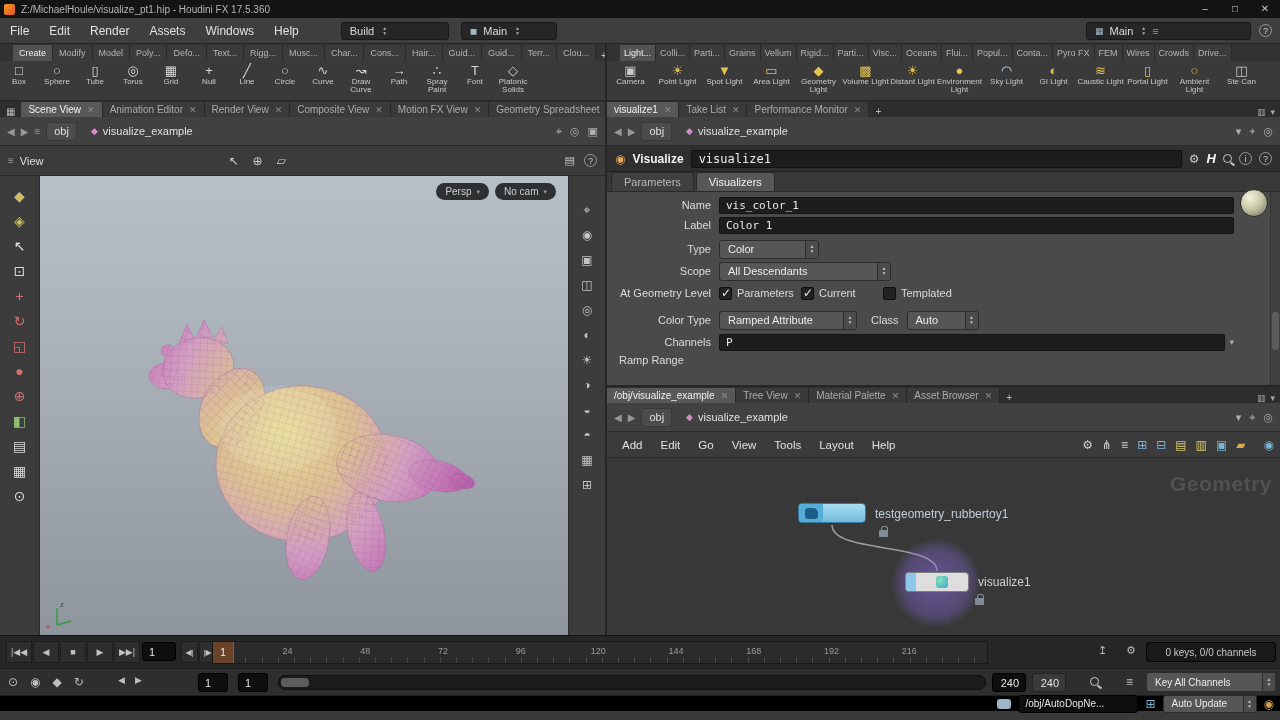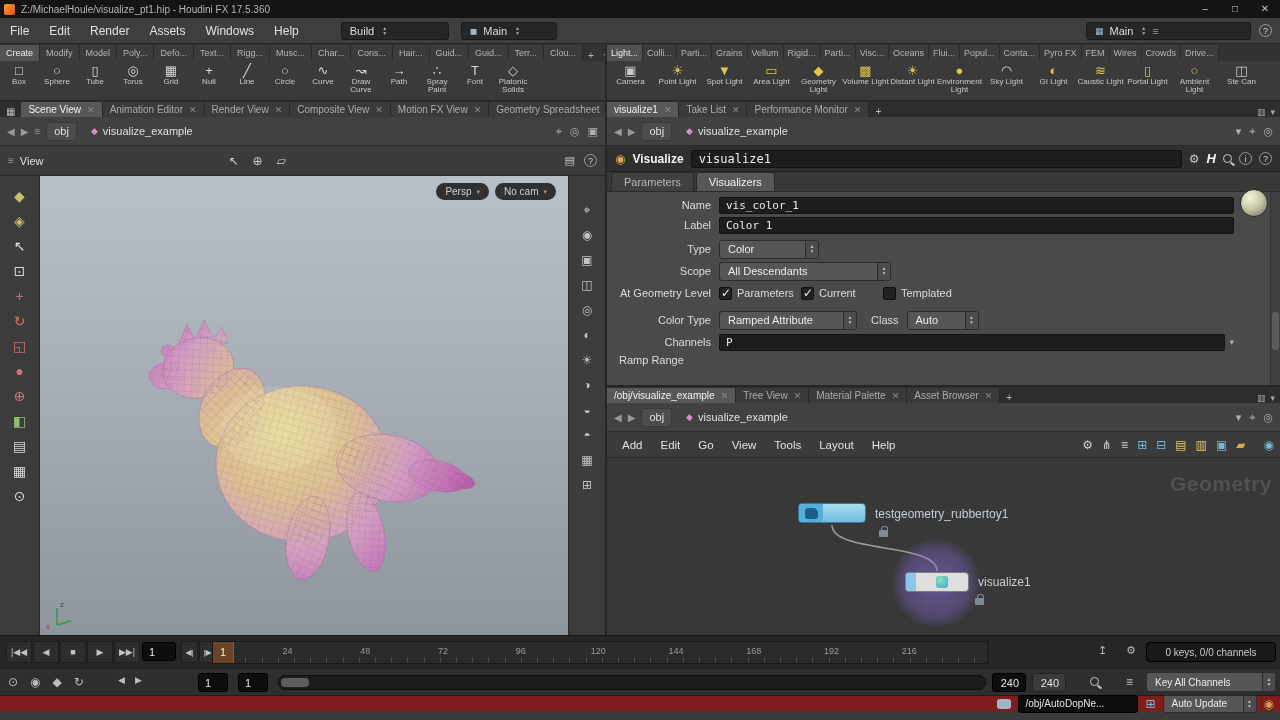--- a/index.html
+++ b/index.html
@@ -18,21 +18,21 @@
 
 #menubar { left:0; top:18px; width:1280px; height:26px; background:#3e3e3e; border-bottom:1px solid #262626; display:flex; align-items:center; }
 .menu-item { padding:0 10px; font-size:12px; color:#e2e2e2; }
 .combo { height:18px; background:#262626; border:1px solid #191919; border-radius:3px; display:flex; align-items:center; padding:0 4px 0 8px; color:#ddd; font-size:11px; }
 .combo .cicon { margin-right:6px; font-size:9px; color:#9fb8c8; }
 .arrows { margin-left:8px; display:flex; flex-direction:column; align-items:center; }
 .arrows i { font-style:normal; font-size:5px; line-height:5px; color:#aaa; }
 .circ { width:13px; height:13px; border:1px solid #999; border-radius:50%; display:flex; align-items:center; justify-content:center; font-size:9px; color:#ccc; flex:none; }
 
 
-.shelf-tabs { height:17px; background:#323232; display:flex; align-items:flex-end; overflow:hidden; }
+.shelf-tabs { height:17px; background:#323232; display:flex; align-items:flex-end; overflow:hidden;padding-left:13px; }
 .shelf-tab { height:16px; display:flex; align-items:center; padding:0 6px; font-size:9px; color:#b4b4b4; background:#3b3b3b; border-right:1px solid #2a2a2a; white-space:nowrap; }
 .shelf-tab.active { background:#525252; color:#f0f0f0; }
 .shelf-tools { height:40px; background:#3a3a3a; border-bottom:1px solid #262626; display:flex; align-items:flex-start; overflow:hidden; }
 .stool { display:flex; flex-direction:column; align-items:center; padding-top:2px; flex:none; }
 .stool .g { font-size:13px; line-height:15px; }
 .stool .l { font-size:8px; line-height:8px; color:#c9c9c9; text-align:center; max-height:16px; overflow:hidden; }
 .shelf-add { font-size:10px; color:#bbb; padding:0 5px; }
 
 
 .ptabs { background:#2d2d2d; display:flex; align-items:flex-end; height:16px; overflow:hidden; }
@@ -124,21 +124,21 @@
 .tl-mini { position:absolute; color:#b8b8b8; font-size:11px; }
 
 
 #playbar { left:0; top:668px; width:1280px; height:27px; background:#2e2e2e; border-top:1px solid #1d1d1d; }
 .pb-icon { color:#bdbdbd; font-size:12px; }
 #range-slider { position:absolute; left:278px; top:6px; width:708px; height:15px; background:#1c1c1c; border:1px solid #0e0e0e; border-radius:7px; }
 #range-slider .handle { position:absolute; left:2px; top:2px; width:28px; height:9px; background:#5d5d5d; border-radius:4px; }
 #keyall-dd { position:absolute; left:1146px; top:3px; width:130px; height:20px; }
 
 
-#statusbar { left:0; top:695px; width:1280px; height:16px; background:#7f1d1d; border-top:1px solid #1e1e1e; display:flex; align-items:center; }
+#statusbar { left:0; top:695px; width:1280px; height:16px; background:#000000; border-top:1px solid #1e1e1e; display:flex; align-items:center; }
 #status-right { margin-left:auto; display:flex; align-items:center; gap:7px; padding-right:6px; }
 .bubble { width:14px; height:10px; background:#9fb4c4; border-radius:3px; position:relative; }
 .bubble::after { content:""; position:absolute; left:2px; bottom:-3px; border:3px solid transparent; border-top-color:#9fb4c4; }
 
 
 .divider-v { background:#262626; }
 .divider-h { background:#262626; }
 .mag { position:relative; width:9px; height:9px; border:1.5px solid #c8c8c8; border-radius:50%; display:inline-block; }
 .mag::after { content:""; position:absolute; right:-4px; bottom:-3px; width:5px; height:2px; background:#c8c8c8; transform:rotate(40deg); }
 </style>

